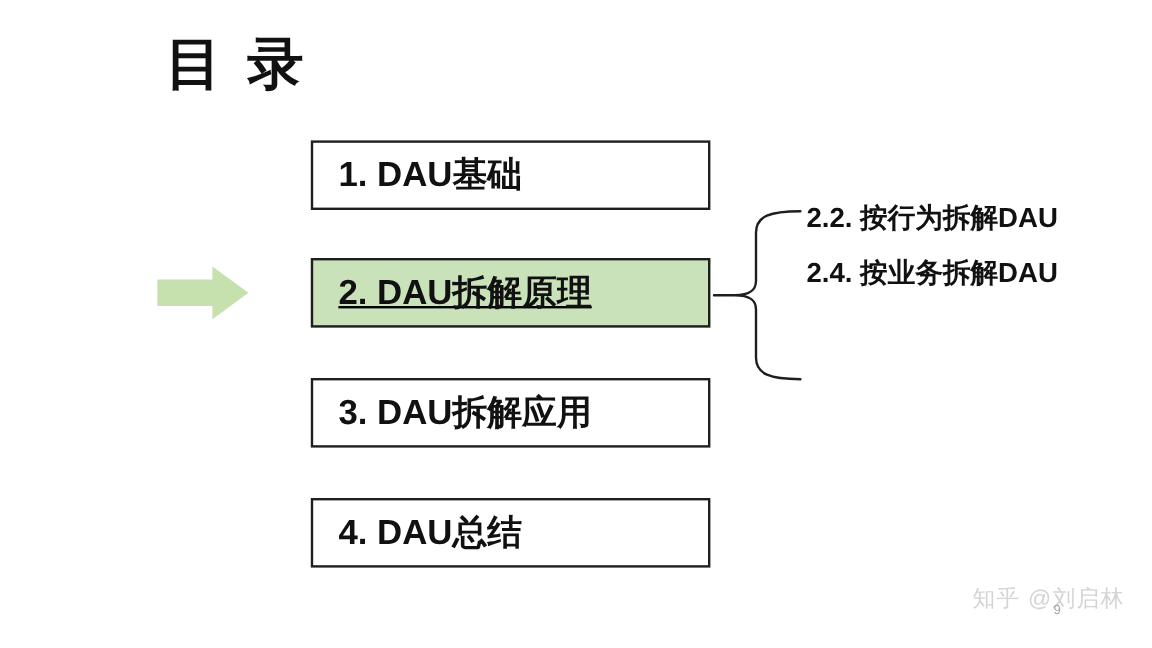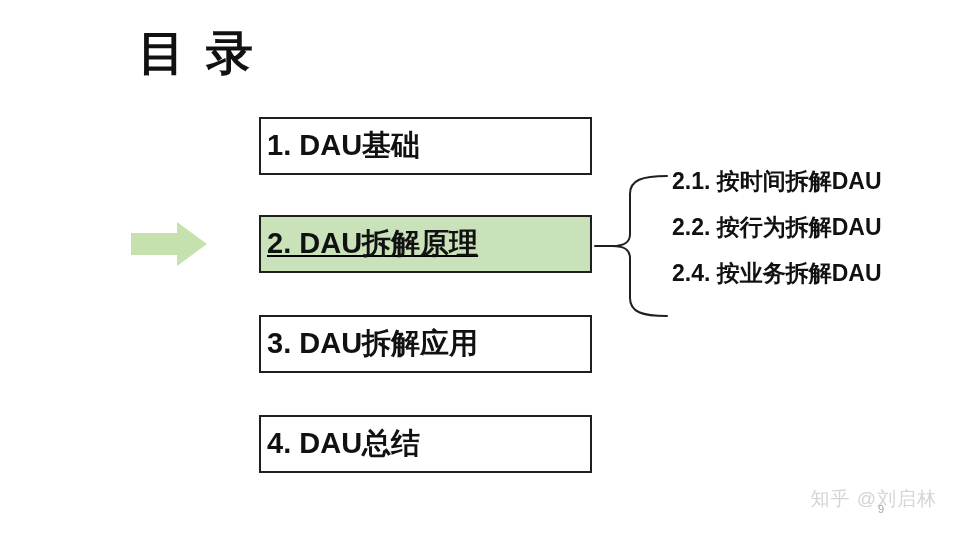--- a/index.html
+++ b/index.html
@@ -36,21 +36,21 @@
 
   .toc-box {
     position: absolute;
     left: 259px;
     width: 333px;
     height: 58px;
     border: 2px solid var(--border-dark, #1f1f1f);
     background: #ffffff;
     display: flex;
     align-items: center;
-    padding-left: 6px;
+    padding-left: 21px;
     text-align: center;
   }
   .toc-box .toc-label {
     font-size: 29px;
     font-weight: 700;
     color: var(--text-black, #111);
     white-space: nowrap;
   }
   .toc-box.highlight { background: var(--highlight-green, #c9e2ba); text-decoration: underline; }
 
@@ -135,21 +135,20 @@
     <path d="M 3,78 L 20,78
              M 75,8 C 50,8 38,12 38,26
              L 38,66
              C 38,74 33,78 20,78
              C 33,78 38,82 38,90
              L 38,130
              C 38,144 50,148 75,148" fill="none" stroke="var(--border-dark, #1f1f1f)" stroke-width="2" stroke-linecap="round"></path>
   </svg>
 
   <div class="subitems">
-    <div class="subitem">2.1. 按时间拆解DAU</div>
     <div class="subitem">2.2. 按行为拆解DAU</div>
     <div class="subitem">2.4. 按业务拆解DAU</div>
   </div>
 
   <div class="watermark">知乎 @刘启林</div>
 
   <div class="pagenum">9</div>
 
 </div>
 

